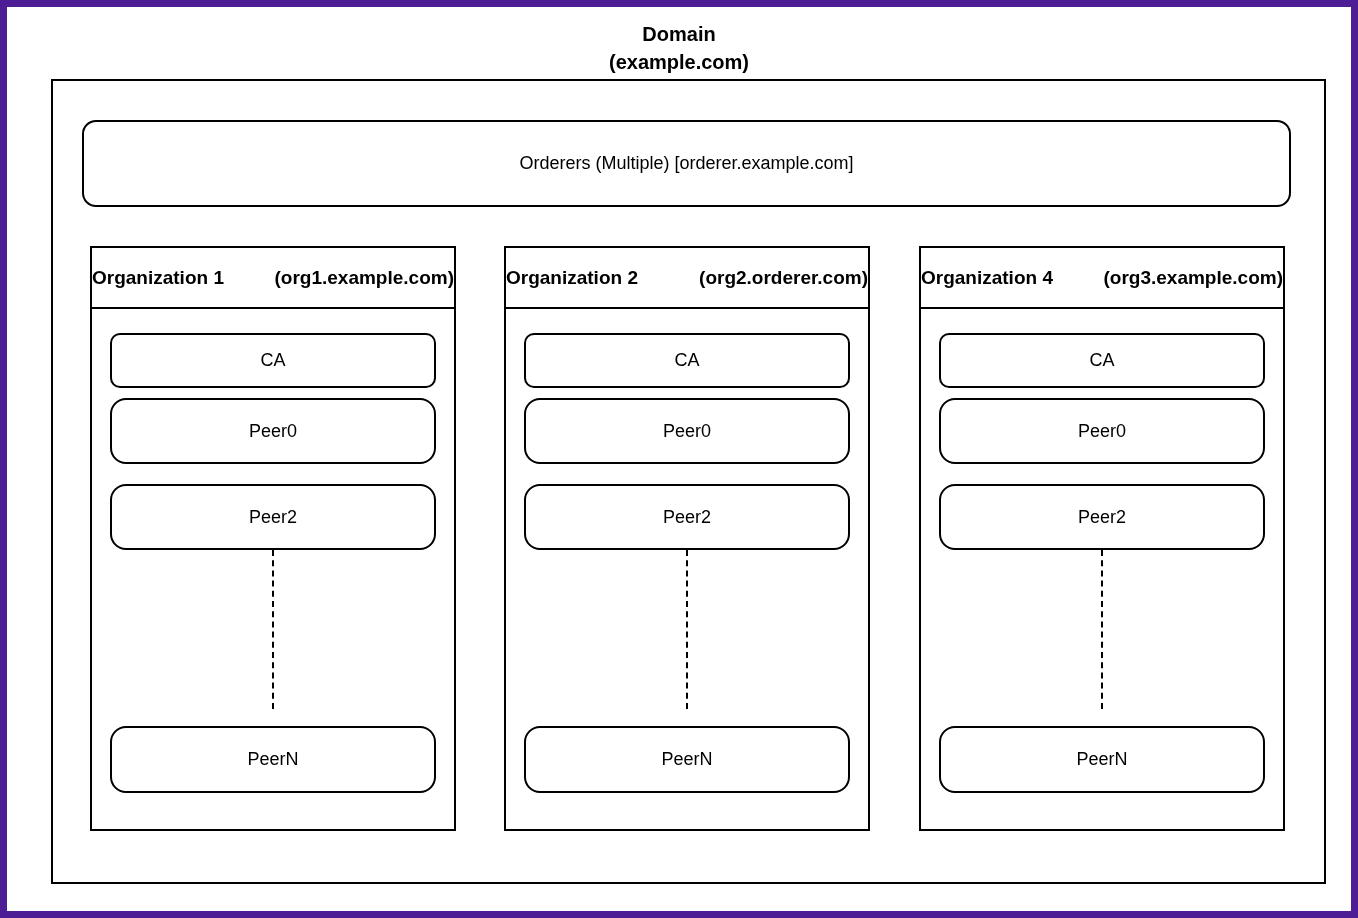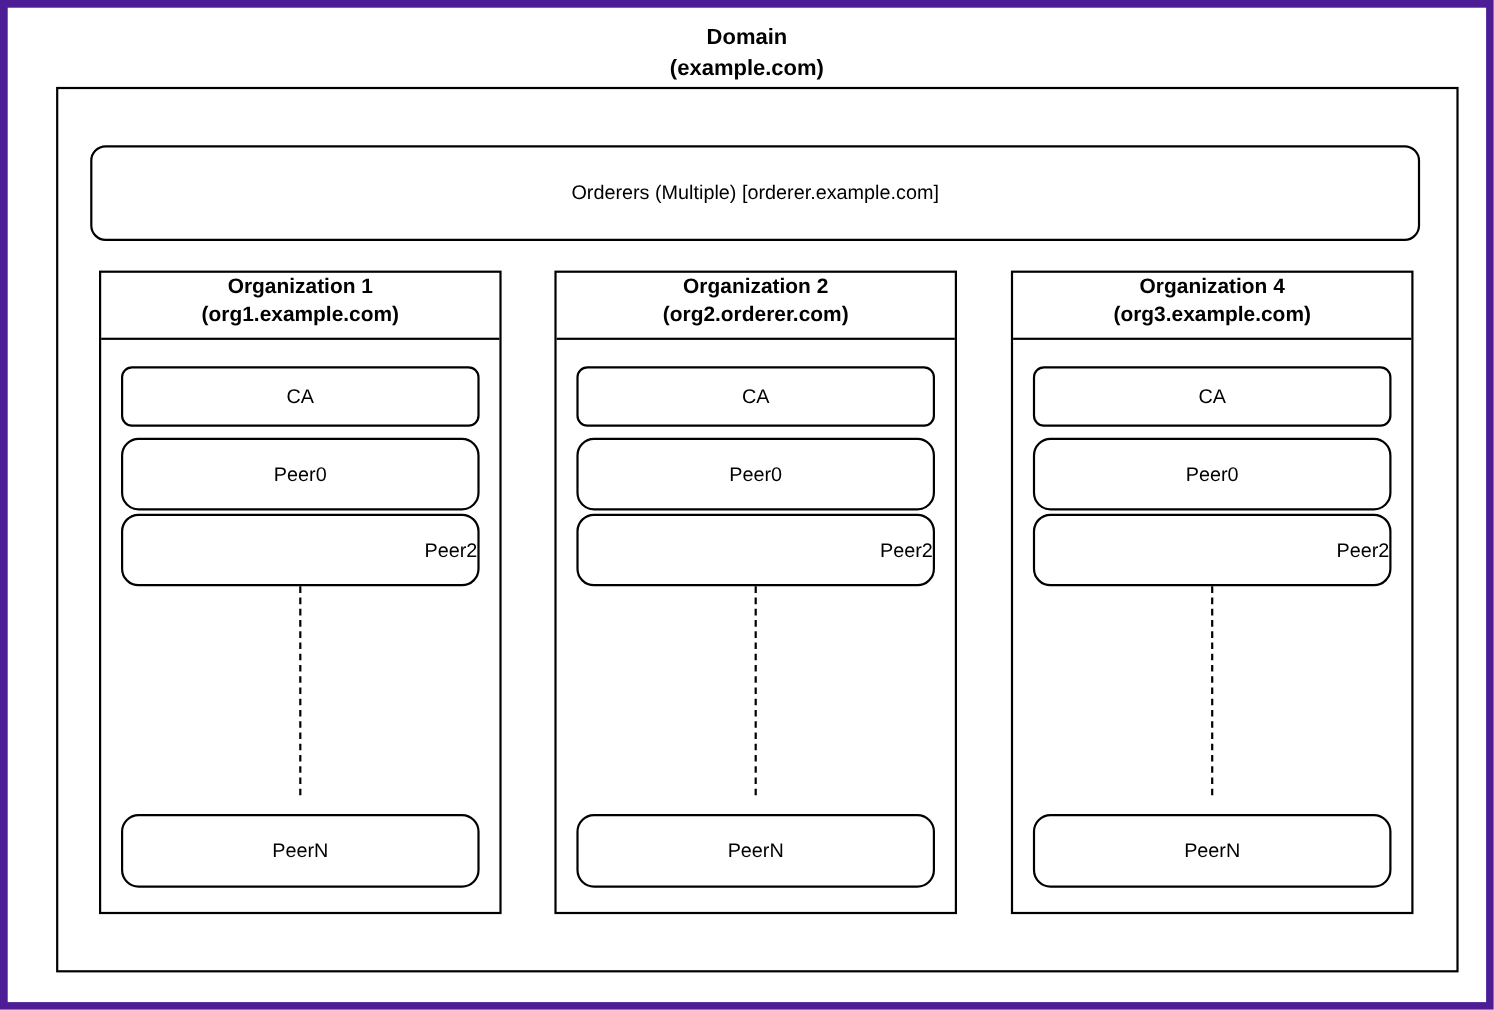--- a/index.html
+++ b/index.html
@@ -24,21 +24,21 @@
   }
   .domain-box {
     position: absolute;
     left: 44px; top: 72px;
     width: 1275px; height: 805px;
     border: 2px solid #000000;
     background: #ffffff;
   }
   .orderers-box {
     position: absolute;
-    left: 29px; top: 51px;
+    left: 29px; top: 39px;
     width: 1209px; height: 87px;
     border: 2px solid #000000;
     border-radius: 14px;
     display: flex; align-items: center; justify-content: center;
     font-size: 18px;
     background: #ffffff;
   }
   .org-box {
     position: absolute;
     top: 165px;
@@ -46,41 +46,41 @@
     border: 2px solid #000000;
     background: #ffffff;
     display: flex; flex-direction: column;
   }
   .org-box.org-1 { left: 37px; }
   .org-box.org-2 { left: 451px; }
   .org-box.org-3 { left: 866px; }
   .org-header {
     height: 61px;
     border-bottom: 2px solid #000000;
-    display: flex; flex-direction: column;
-    align-items: center; justify-content: flex-start;
+    display: flex; flex-direction: row;
+    align-items: center; justify-content: space-between;
     font-size: 19px; font-weight: bold;
     line-height: 26px;
     text-align: center;
   }
   .org-body {
     flex: 1;
     display: flex; flex-direction: column;
-    padding: 24px 18px 22px 18px;
+    padding: 24px 18px 36px 18px;
   }
   .node {
     border: 2px solid #000000;
     display: flex; align-items: center; justify-content: center;
     font-size: 18px;
     background: #ffffff;
     flex: none;
   }
   .node.ca   { height: 55px; border-radius: 10px; }
   .node.peer { height: 66px; border-radius: 16px; margin-top: 10px; }
-  .node.peer2 { margin-top: 3px; justify-content: flex-end; }
+  .node.peer2 { margin-top: 20px; }
   .node.peern { height: 67px; border-radius: 16px; margin-top: 17px; }
   .connector {
     flex: 1;
     display: flex; align-items: stretch; justify-content: center;
   }
   .dashed-line {
     width: 0;
     border-left: 2px dashed #000000;
   }
 </style>

